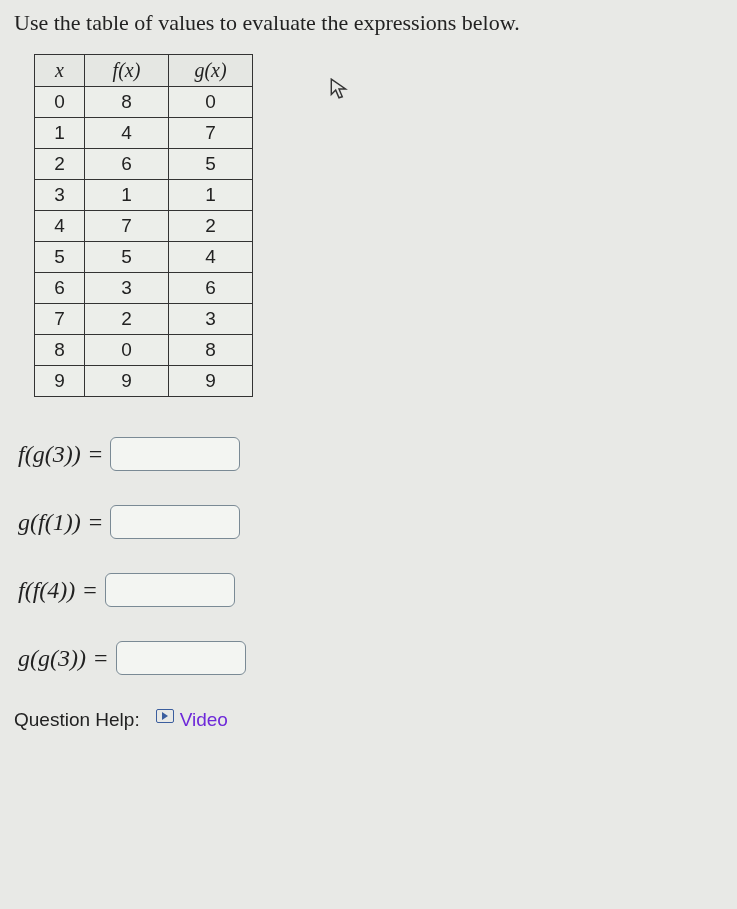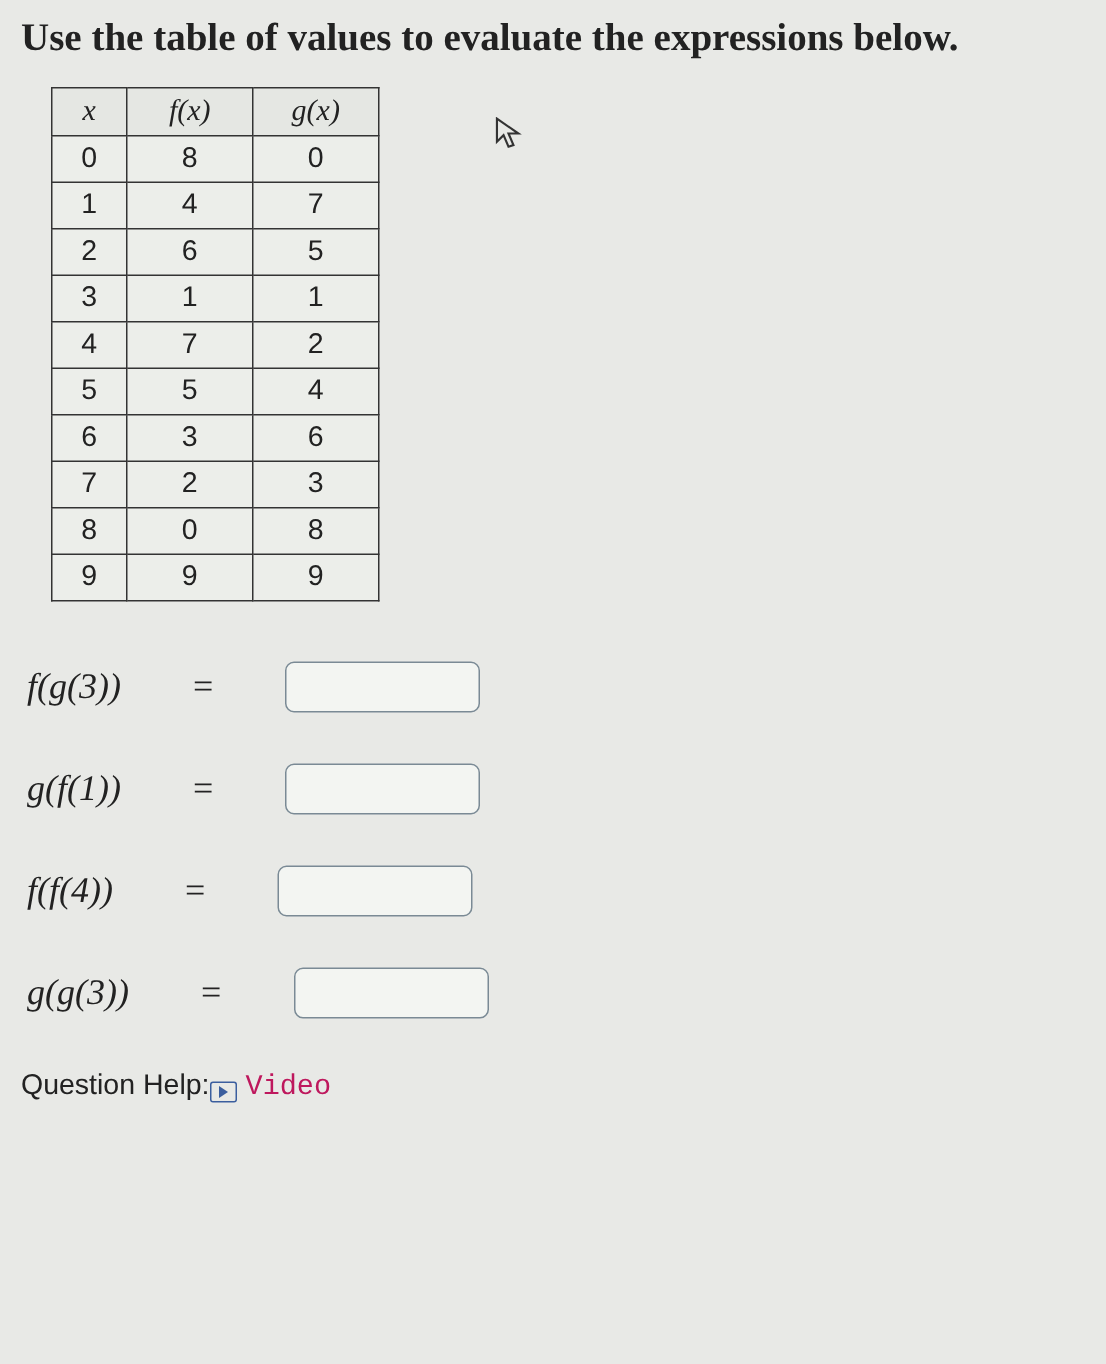--- a/index.html
+++ b/index.html
@@ -5,23 +5,22 @@
     * { box-sizing: border-box; }
     body {
       margin: 0;
       padding: 10px 14px;
       font-family: Georgia, 'Times New Roman', serif;
       background: #e8e9e6;
       color: #222;
       width: 737px;
     }
     .instruction {
-      font-size: 26px;
+      font-size: 22px;
       margin-bottom: 18px;
-      font-weight: bold;
     }
     .table-wrap {
       margin-left: 20px;
       margin-bottom: 40px;
     }
     table {
       border-collapse: collapse;
       background: #eceeea;
     }
     th, td {
@@ -45,50 +44,48 @@
     }
     .expressions {
       margin-left: 4px;
     }
     .expr-row {
       display: flex;
       align-items: center;
       margin-bottom: 34px;
       font-family: 'Times New Roman', serif;
       font-size: 24px;
-      gap: 40px;
     }
     .expr-label {
       font-style: italic;
     }
     .eq { margin: 0 8px; font-style: normal; }
     .answer-input {
       width: 130px;
       height: 34px;
       border: 1.5px solid #7a8a95;
       border-radius: 6px;
       background: #f3f5f2;
       font-size: 18px;
       padding: 0 6px;
     }
     .qhelp {
       font-family: Arial, Helvetica, sans-serif;
       font-size: 19px;
       display: flex;
       align-items: center;
-      gap: 0;
+      gap: 16px;
       margin-top: 6px;
     }
     .video-link {
-      color: #be185d;
+      color: #6d28d9;
       display: inline-flex;
-      align-items: flex-end;
+      align-items: flex-start;
       gap: 6px;
       cursor: pointer;
-      font-family: Liberation Mono, monospace;
     }
     .video-icon {
       width: 18px;
       height: 14px;
       border: 1.5px solid #3b5e9e;
       border-radius: 2px;
       display: inline-flex;
       align-items: center;
       justify-content: center;
     }

